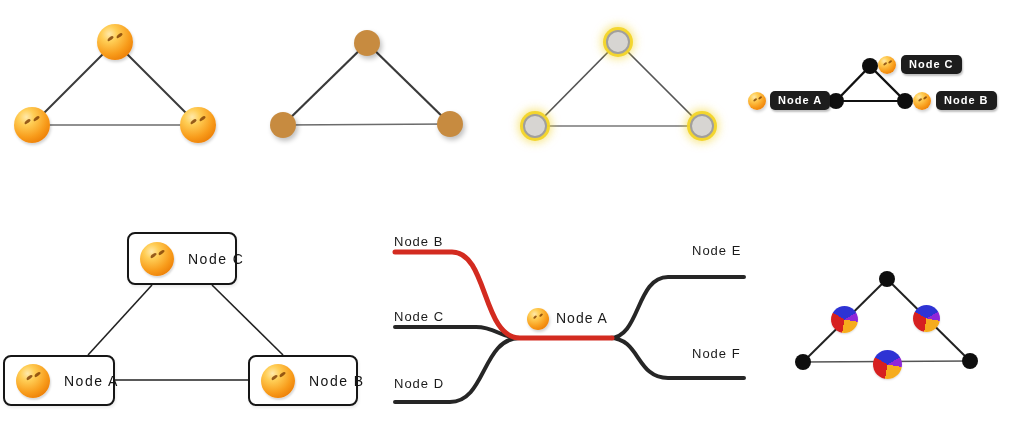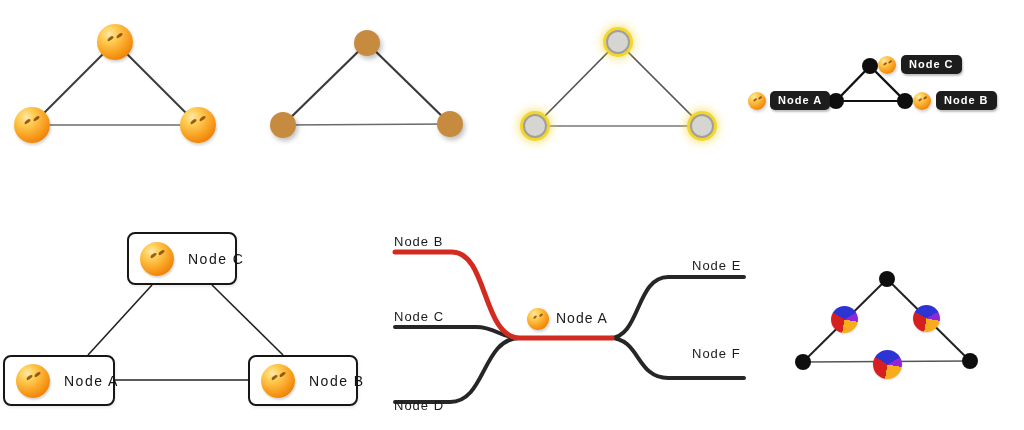--- a/index.html
+++ b/index.html
@@ -166,22 +166,22 @@
   <div class="diagram" style="left:380px;top:210px;width:390px;height:220px">
     <svg width="390" height="220" viewBox="0 0 390 220">
       <path d="M15,117 H96 C116,117 120,128 140,128" fill="none" stroke="#262626" stroke-width="4" stroke-linecap="round"></path>
       <path d="M15,192 H70 C106,192 102,128 140,128" fill="none" stroke="#262626" stroke-width="4" stroke-linecap="round"></path>
       <path d="M230,128 C260,128 256,67 288,67 H364" fill="none" stroke="#262626" stroke-width="4" stroke-linecap="round"></path>
       <path d="M230,128 C260,128 256,168 288,168 H364" fill="none" stroke="#262626" stroke-width="4" stroke-linecap="round"></path>
       <path d="M15,42 H72 C108,42 102,128 140,128 H232" fill="none" stroke="#d32b20" stroke-width="5" stroke-linecap="round"></path>
     </svg>
     <div class="mlabel" style="left:14px;top:24px">Node B</div>
     <div class="mlabel" style="left:14px;top:99px">Node C</div>
-    <div class="mlabel" style="left:14px;top:188px">Node D</div>
-    <div class="mlabel" style="left:312px;top:48px">Node E</div>
+    <div class="mlabel" style="left:14px;top:166px">Node D</div>
+    <div class="mlabel" style="left:312px;top:33px">Node E</div>
     <div class="mlabel" style="left:312px;top:136px">Node F</div>
     <div class="smiley" style="left:147px;top:98px;width:22px;height:22px">
         <span class="eye e1"></span>
         <span class="eye e2"></span>
       </div>
     <div class="mlabel big" style="left:176px;top:100px">Node A</div>
   </div>
 
   <div class="diagram" style="left:780px;top:255px;width:244px;height:135px">
     <svg width="244" height="135" viewBox="0 0 244 135">

